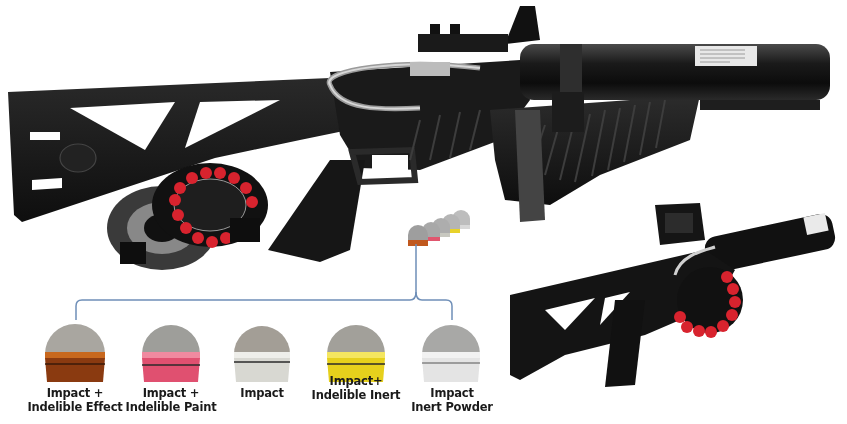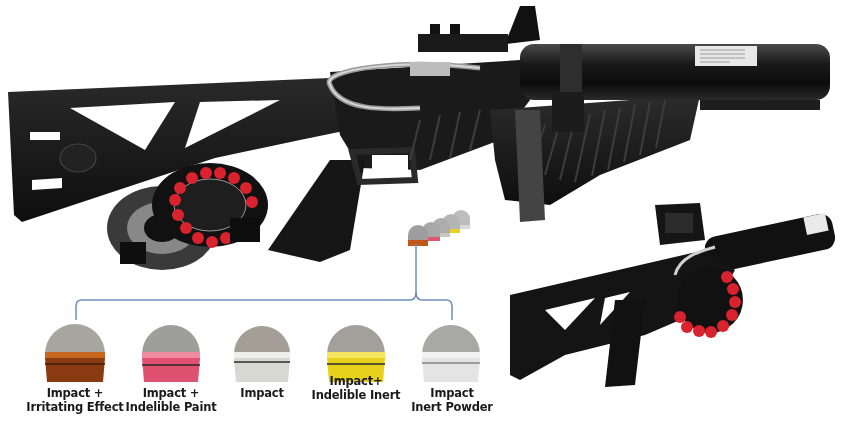--- a/index.html
+++ b/index.html
@@ -170,21 +170,21 @@
   <div class="abs" style="left:43px;top:318px;width:64px;height:66px;">
     <svg width="64" height="66" viewBox="0 0 64 66">
       <path d="M2,36 a30,30 0 0 1 60,0 Z" fill="#a9a6a0"></path>
       <rect x="2" y="34" width="60" height="6" fill="#c8681e"></rect>
       <path d="M2,40 L62,40 L60,64 L4,64 Z" fill="#8a3a10"></path>
       <line x1="2" y1="46" x2="62" y2="46" stroke="#3a1a08" stroke-width="1.5"></line>
     </svg>
   </div>
   <div class="label" style="left:75px;top:386px;">
     <span>Impact +</span>
-      <span>Irritating  Effect</span>
+      <span>Indelible  Effect</span>
   </div>
 
   <div class="abs" style="left:140px;top:318px;width:62px;height:66px;">
     <svg width="62" height="66" viewBox="0 0 62 66">
       <path d="M2,36 a29,29 0 0 1 58,0 Z" fill="#9e9e9a"></path>
       <rect x="2" y="34" width="58" height="6" fill="#f08aa0"></rect>
       <path d="M2,40 L60,40 L58,64 L4,64 Z" fill="#e05070"></path>
       <line x1="2" y1="47" x2="60" y2="47" stroke="#2a2a2a" stroke-width="1.5"></line>
     </svg>
   </div>

